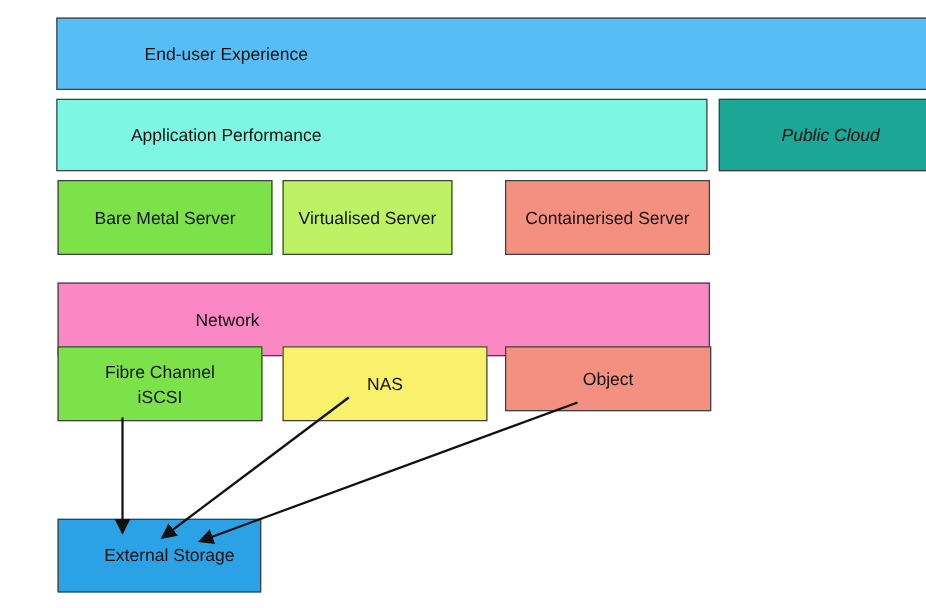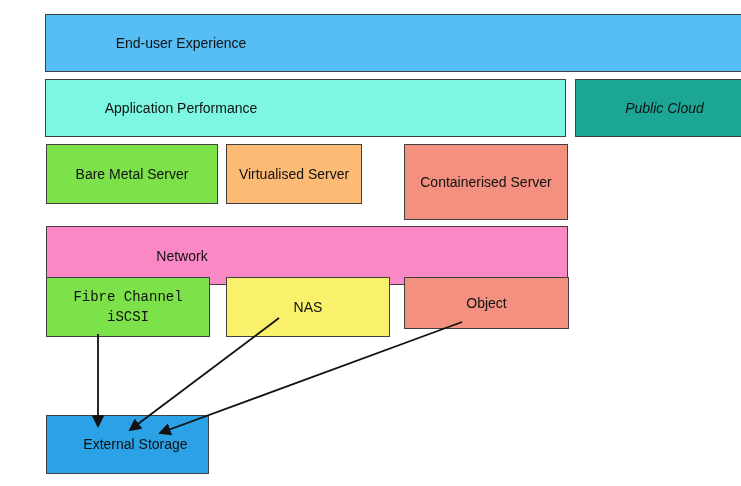--- a/index.html
+++ b/index.html
@@ -12,21 +12,21 @@
     border:1.5px solid #404040;
     display:flex; align-items:center; justify-content:center;
     font-size:14px; color:#111111; text-align:center; line-height:1.45;margin-left:26px;
   }
   
   .box.wide .wlabel {
     position:absolute; left:0; top:50%; transform:translateY(-50%);
     width:270px; text-align:center;
   }
   .stack { display:block; }
-  .stack span { display:block;font-family:Liberation Mono, monospace; }
+  .stack span { display:block; }
   svg.arrows { position:absolute; left:0; top:0; pointer-events:none; }
 </style>
 </head>
 <body>
 
 <div class="canvas">
 
   <div class="box wide" style="left: 19px; top: 14px; width: 708px; height: 58px; background-color: rgb(87, 190, 245);">
     <span class="wlabel">End-user Experience</span>
   </div>
@@ -34,24 +34,24 @@
   <div class="box wide" style="left: 19px; top: 79px; width: 521px; height: 58px; background-color: rgb(125, 247, 226);">
     <span class="wlabel">Application Performance</span>
   </div>
   <div class="box" style="left: 549px; top: 79px; width: 179px; height: 58px; background-color: rgb(28, 166, 149); font-style: italic;">
     <span>Public Cloud</span>
   </div>
 
   <div class="box" style="left: 20px; top: 144px; width: 172px; height: 60px; background-color: rgb(125, 226, 74);">
     <span>Bare Metal Server</span>
   </div>
-  <div class="box" style="left: 200px; top: 144px; width: 136px; height: 60px; background-color: #fdba74;">
+  <div class="box" style="left: 200px; top: 144px; width: 136px; height: 60px; background-color: #bef264;">
     <span>Virtualised Server</span>
   </div>
-  <div class="box" style="left: 378px; top: 144px; width: 164px; height: 76px; background-color: rgb(244, 144, 127);">
+  <div class="box" style="left: 378px; top: 144px; width: 164px; height: 60px; background-color: rgb(244, 144, 127);">
     <span>Containerised Server</span>
   </div>
 
   <div class="box wide" style="left: 20px; top: 226px; width: 522px; height: 59px; background-color: rgb(249, 136, 196);">
     <span class="wlabel">Network</span>
   </div>
 
   <div class="box" style="left: 20px; top: 277px; width: 164px; height: 60px; background-color: rgb(125, 226, 74);">
     <span class="stack">
       <span>Fibre Channel</span>

